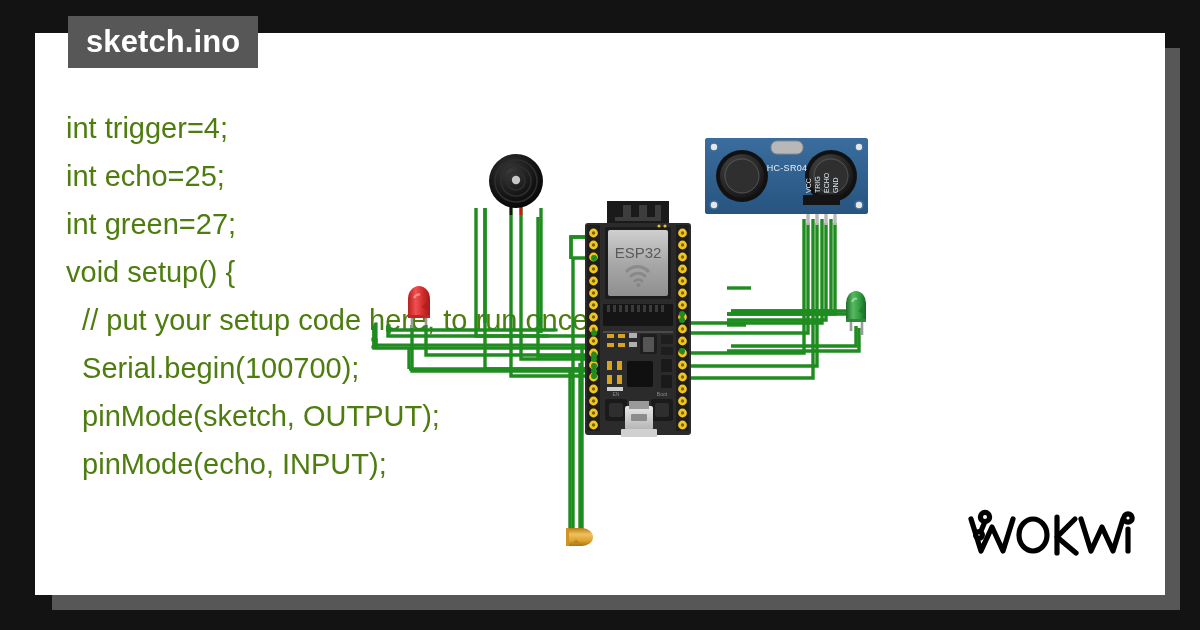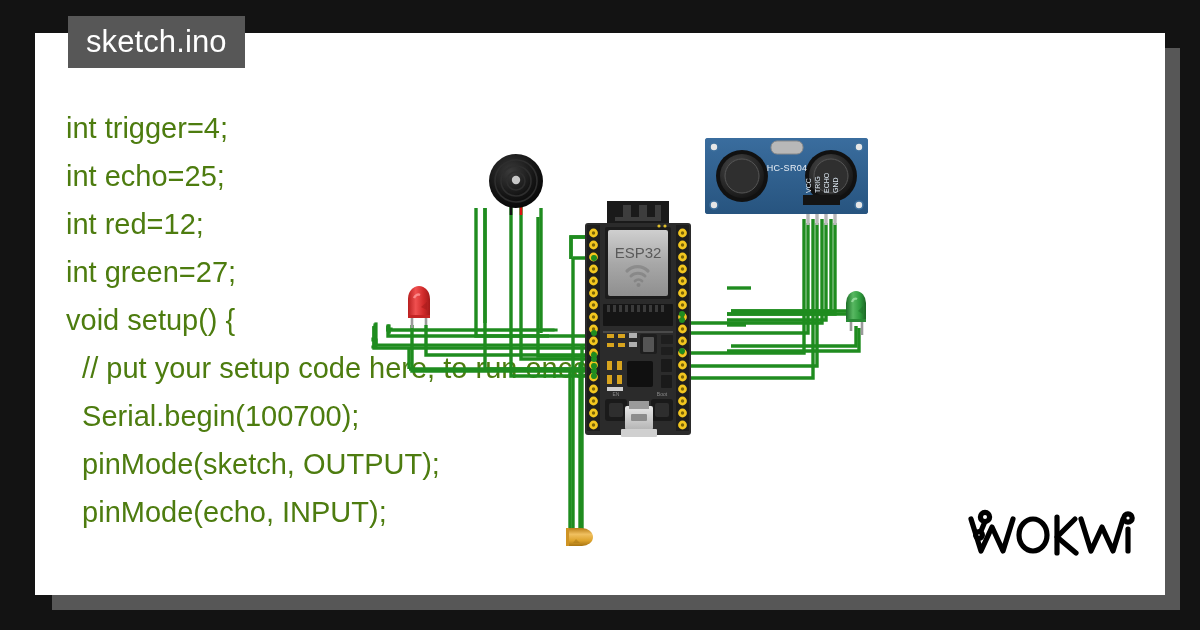--- a/index.html
+++ b/index.html
@@ -42,21 +42,21 @@
     height: 52px;
     padding: 0 18px;
     background: #575757;
     display: flex;
     align-items: center;
     z-index: 40;
   }
   #file-tab .tab-label {
     color: #ffffff;
     font-size: 31px;
-    font-weight: 400;
+    font-weight: 700;
     letter-spacing: .1px;
     white-space: nowrap;
   }
 
   
   #code-block {
     position: absolute;
     left: 66px;
     top: 104px;
     width: 660px;
@@ -94,21 +94,20 @@
 </head>
 <body>
 
 <div id="sheet-shadow"></div>
 
 <div id="sheet">
 
   <div id="code-block" style="left:31px; top:71px;">
     <div class="code-line">int trigger=4;</div>
     <div class="code-line">int echo=25;</div>
-    <div class="code-line">int red=12;</div>
     <div class="code-line">int green=27;</div>
     <div class="code-line blank"></div>
     <div class="code-line">void setup() {</div>
     <div class="code-line">  // put your setup code here, to run once:</div>
     <div class="code-line">  Serial.begin(100700);</div>
     <div class="code-line">  pinMode(sketch, OUTPUT);</div>
     <div class="code-line">  pinMode(echo, INPUT);</div>
   </div>
 
   <div id="diagram">

